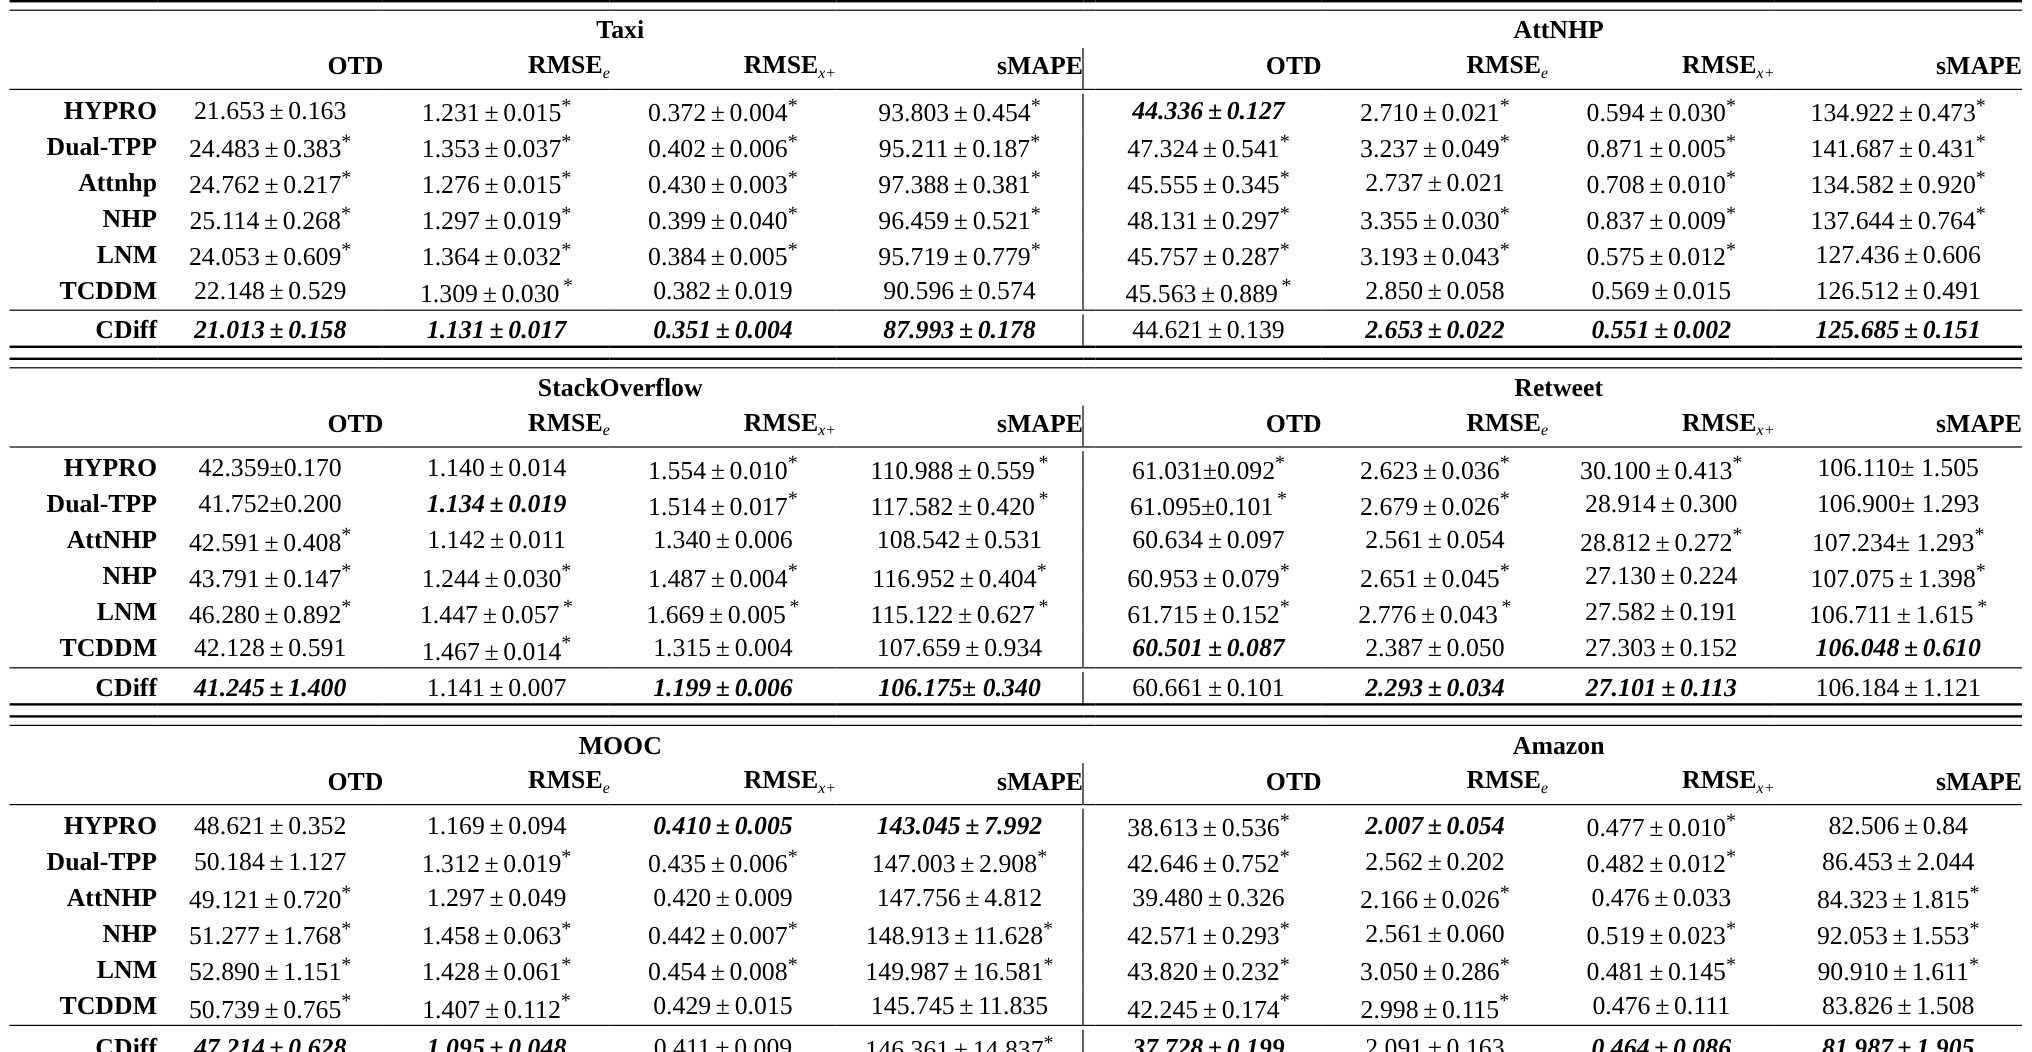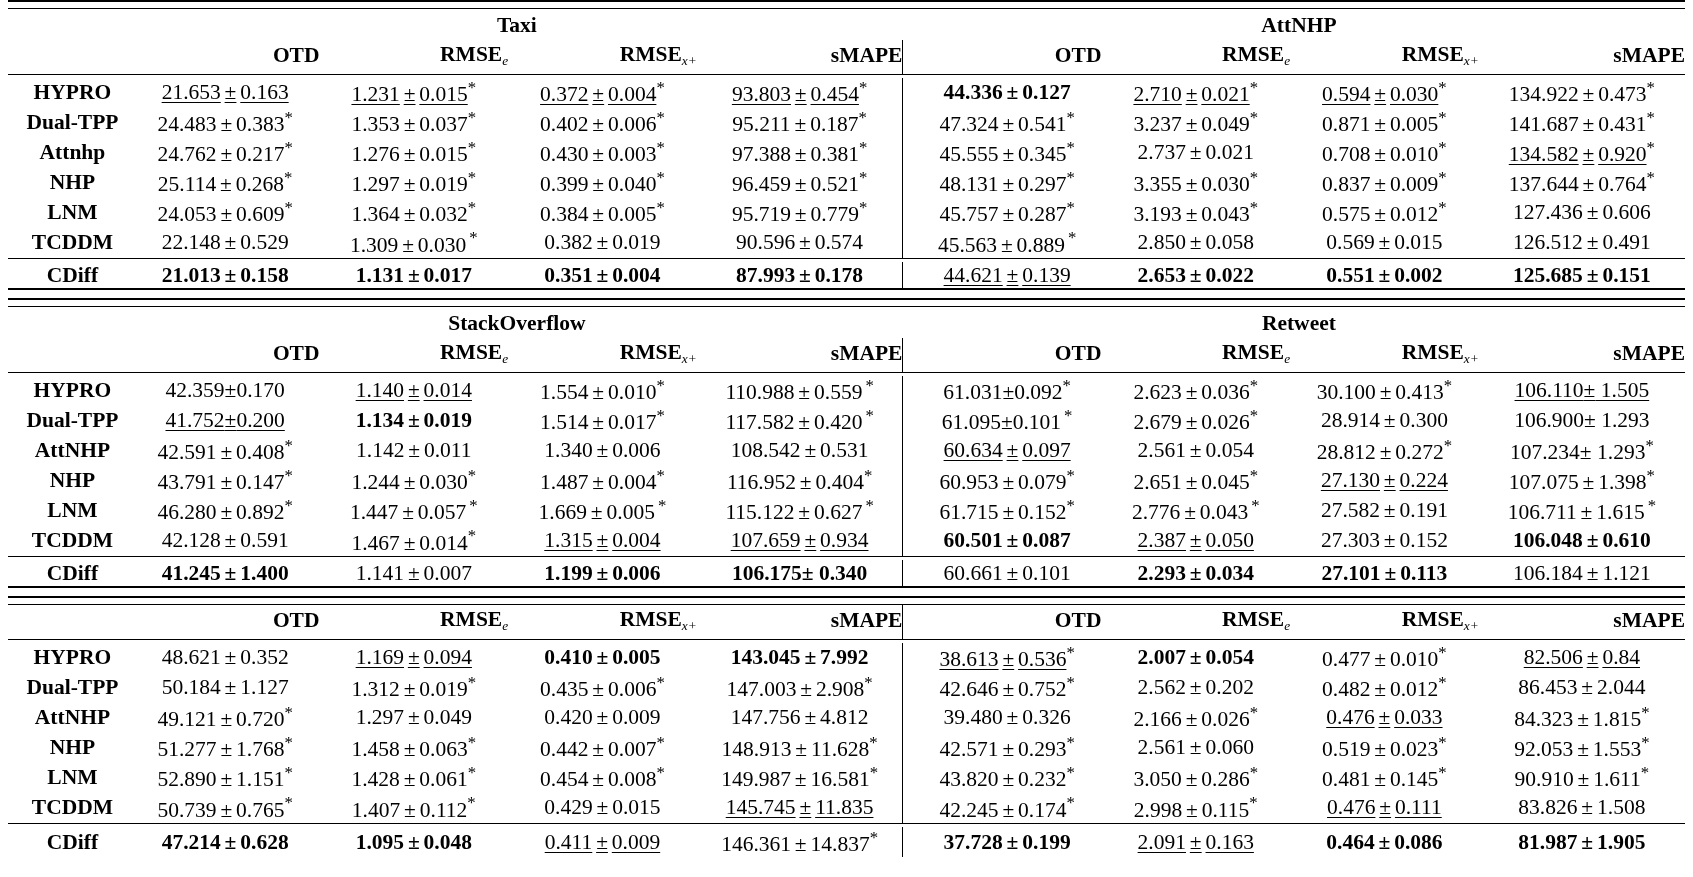--- a/index.html
+++ b/index.html
@@ -55,39 +55,39 @@
     padding: 2px 0 5px 0;
     white-space: nowrap;
   }
   .colhdr sub, .grouphdr sub {
     font-size: 0.62em;
     font-weight: normal;
     font-style: italic;
     vertical-align: -0.28em;
   }
   .rowlabel {
-    text-align: center;
+    text-align: right;
     font-weight: bold;
     font-size: 21.5px;
     padding: 0.5px 0 0.5px 6px;
     white-space: nowrap;
   }
   .cell {
     text-align: center;
     font-size: 21.5px;
     padding: 0.5px 0 0.5px 0;
     white-space: nowrap;
   }
   .vsep {
     border-left: 1.3px solid #000;
   }
 
   .val { display: inline-block; position: relative; }
-  .val.u { text-decoration: underline; text-underline-offset: 3px; text-decoration-thickness: 1.4px; }
-  .val.b { font-weight: bold; }
+  .val.u { text-underline-offset: 3px; text-decoration-thickness: 1.4px; }
+  .val.b { font-weight: bold; font-style: italic; }
   .ast { vertical-align: 0.48em; font-size: 0.78em; }
   .ast.sp { margin-left: 3px; }
   .pm { margin: 0 0.18em; }
   .pm.tight { margin: 0; }
 </style>
 </head>
 <body>
 
 <div id="sheet">
   <table class="tbl">
@@ -336,20 +336,26 @@
           <td colspan="10"></td>
         </tr>
         <tr class="spacer">
           <td colspan="10"></td>
         </tr>
         <tr class="rule-double">
           <td colspan="10"></td>
         </tr>
         <tr>
           <td></td>
+          <td class="grouphdr" colspan="4">MOOC</td>
+          <td></td>
+          <td class="grouphdr" colspan="4">Amazon</td>
+        </tr>
+        <tr>
+          <td></td>
           <td class="colhdr">OTD</td>
           <td class="colhdr">RMSE<sub>e</sub></td>
           <td class="colhdr">RMSE<sub>x+</sub></td>
           <td class="colhdr">sMAPE</td>
           <td class="vsep"></td>
           <td class="colhdr">OTD</td>
           <td class="colhdr">RMSE<sub>e</sub></td>
           <td class="colhdr">RMSE<sub>x+</sub></td>
           <td class="colhdr">sMAPE</td>
         </tr>

